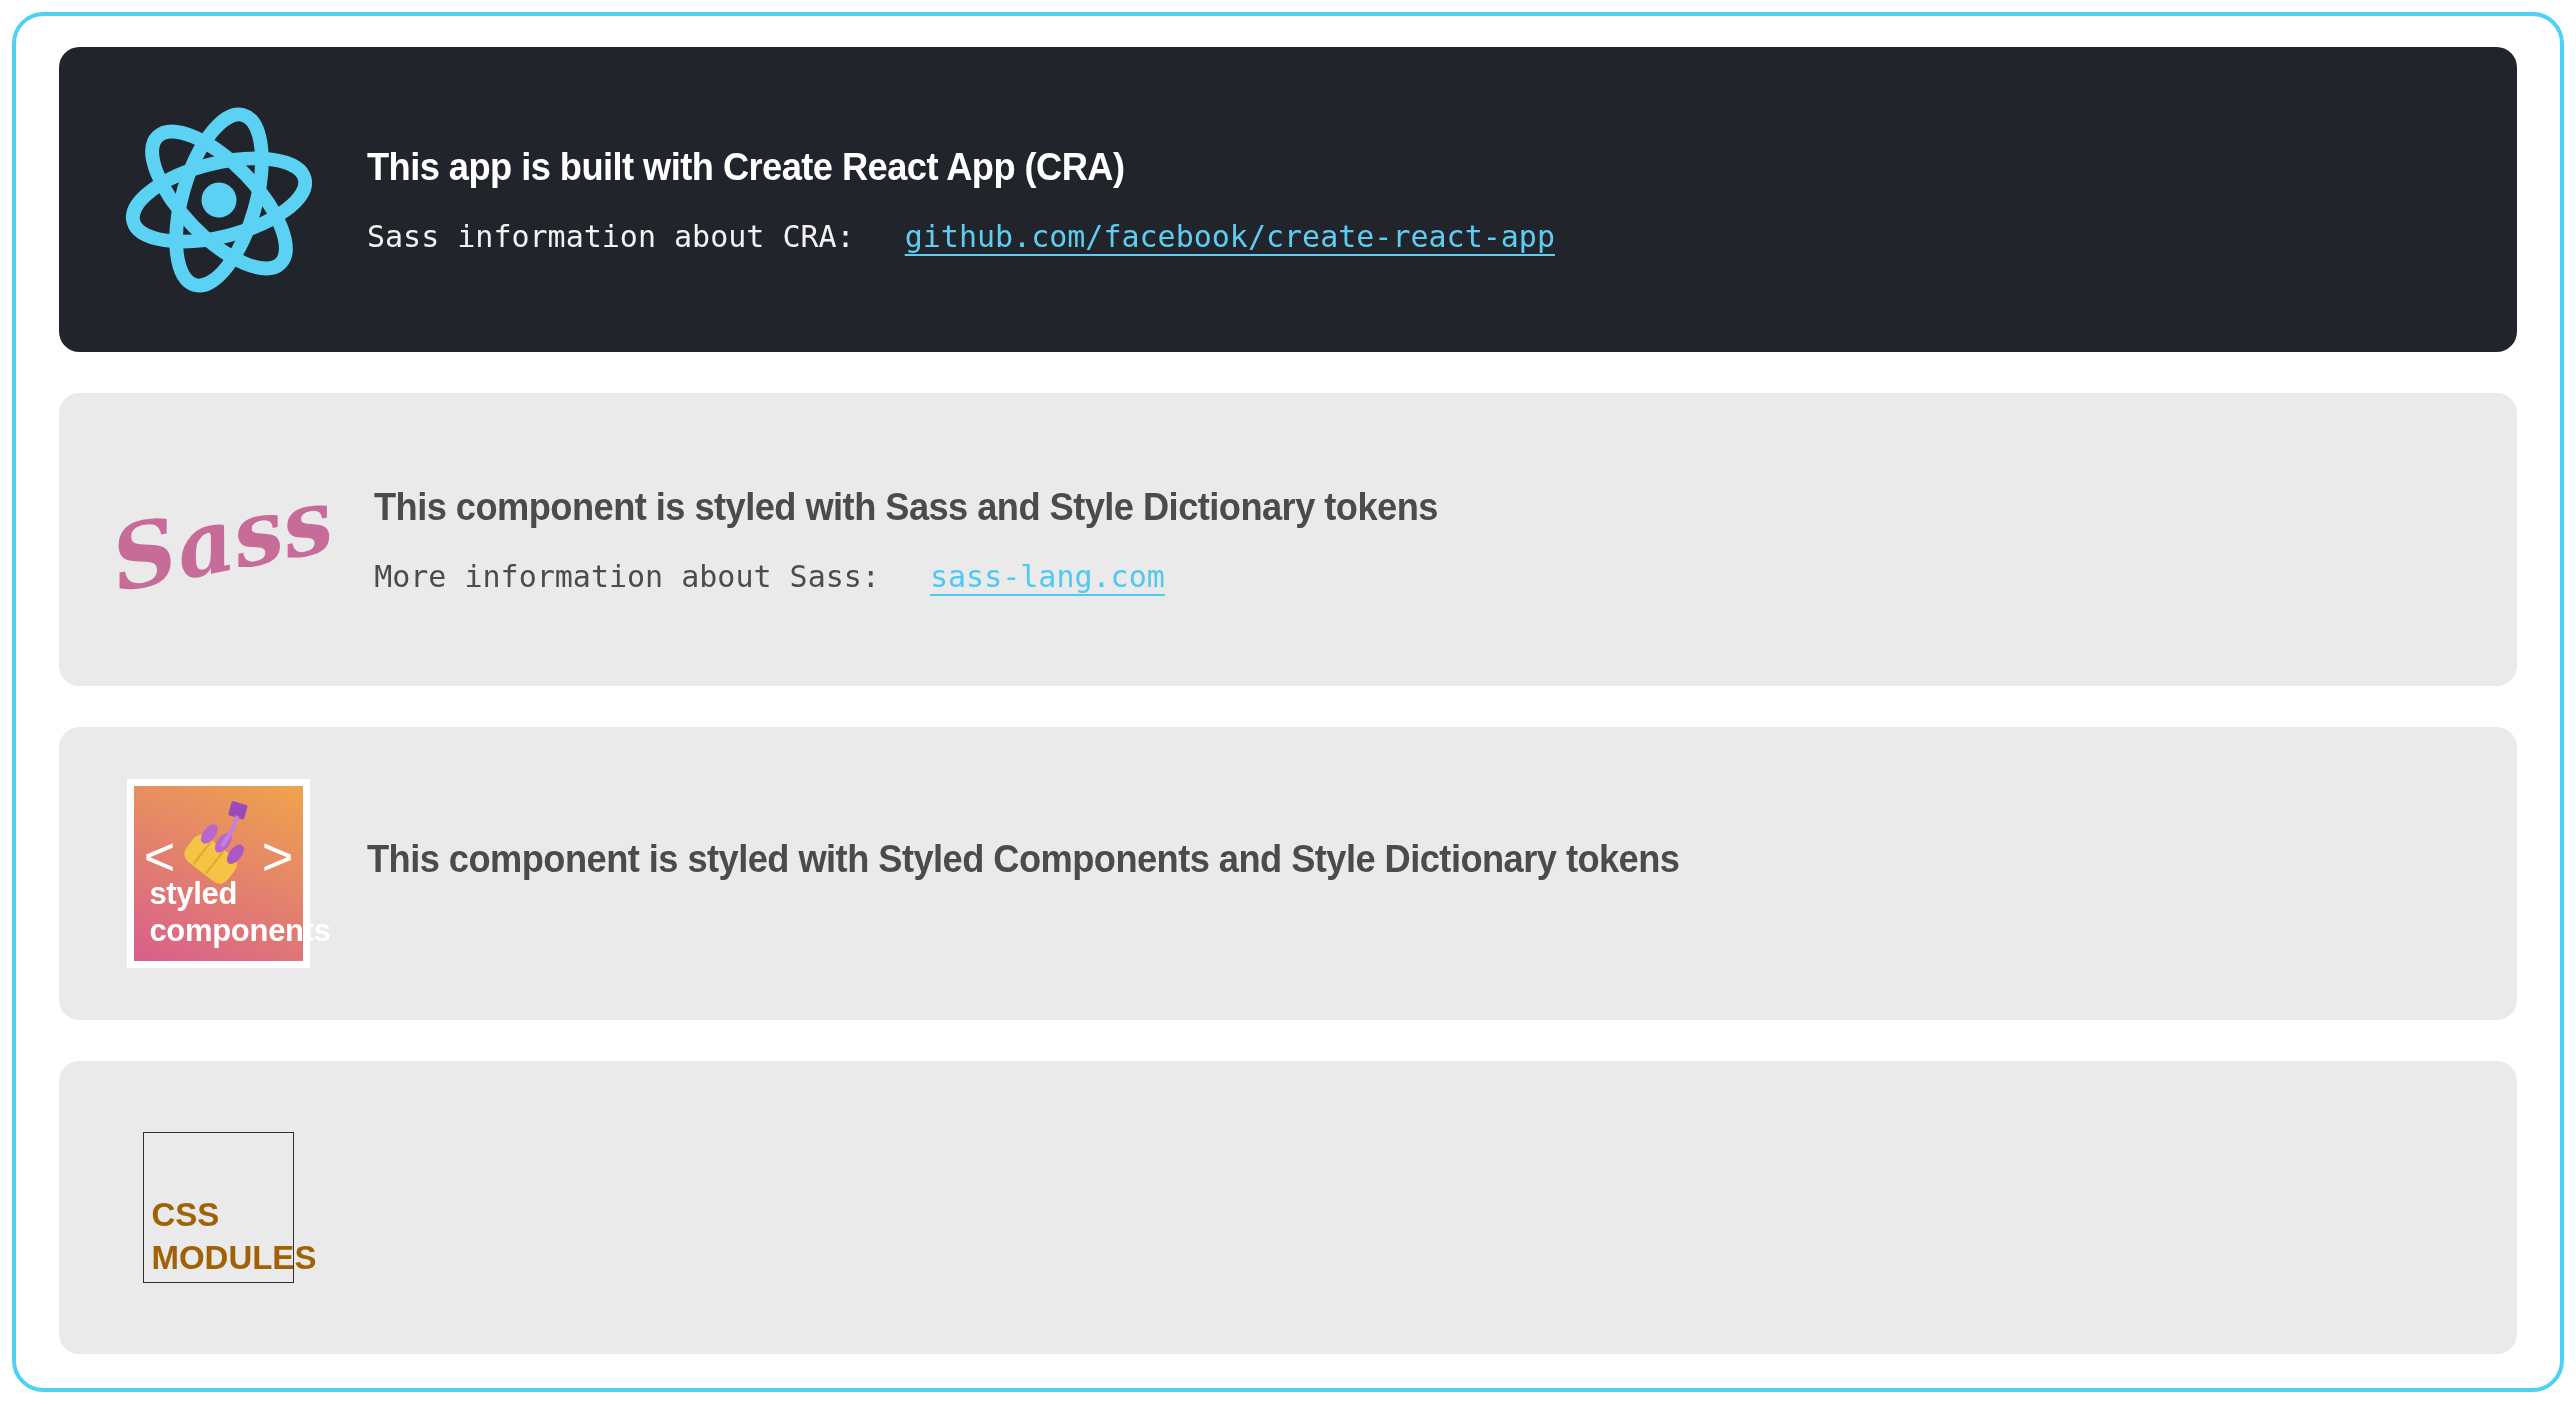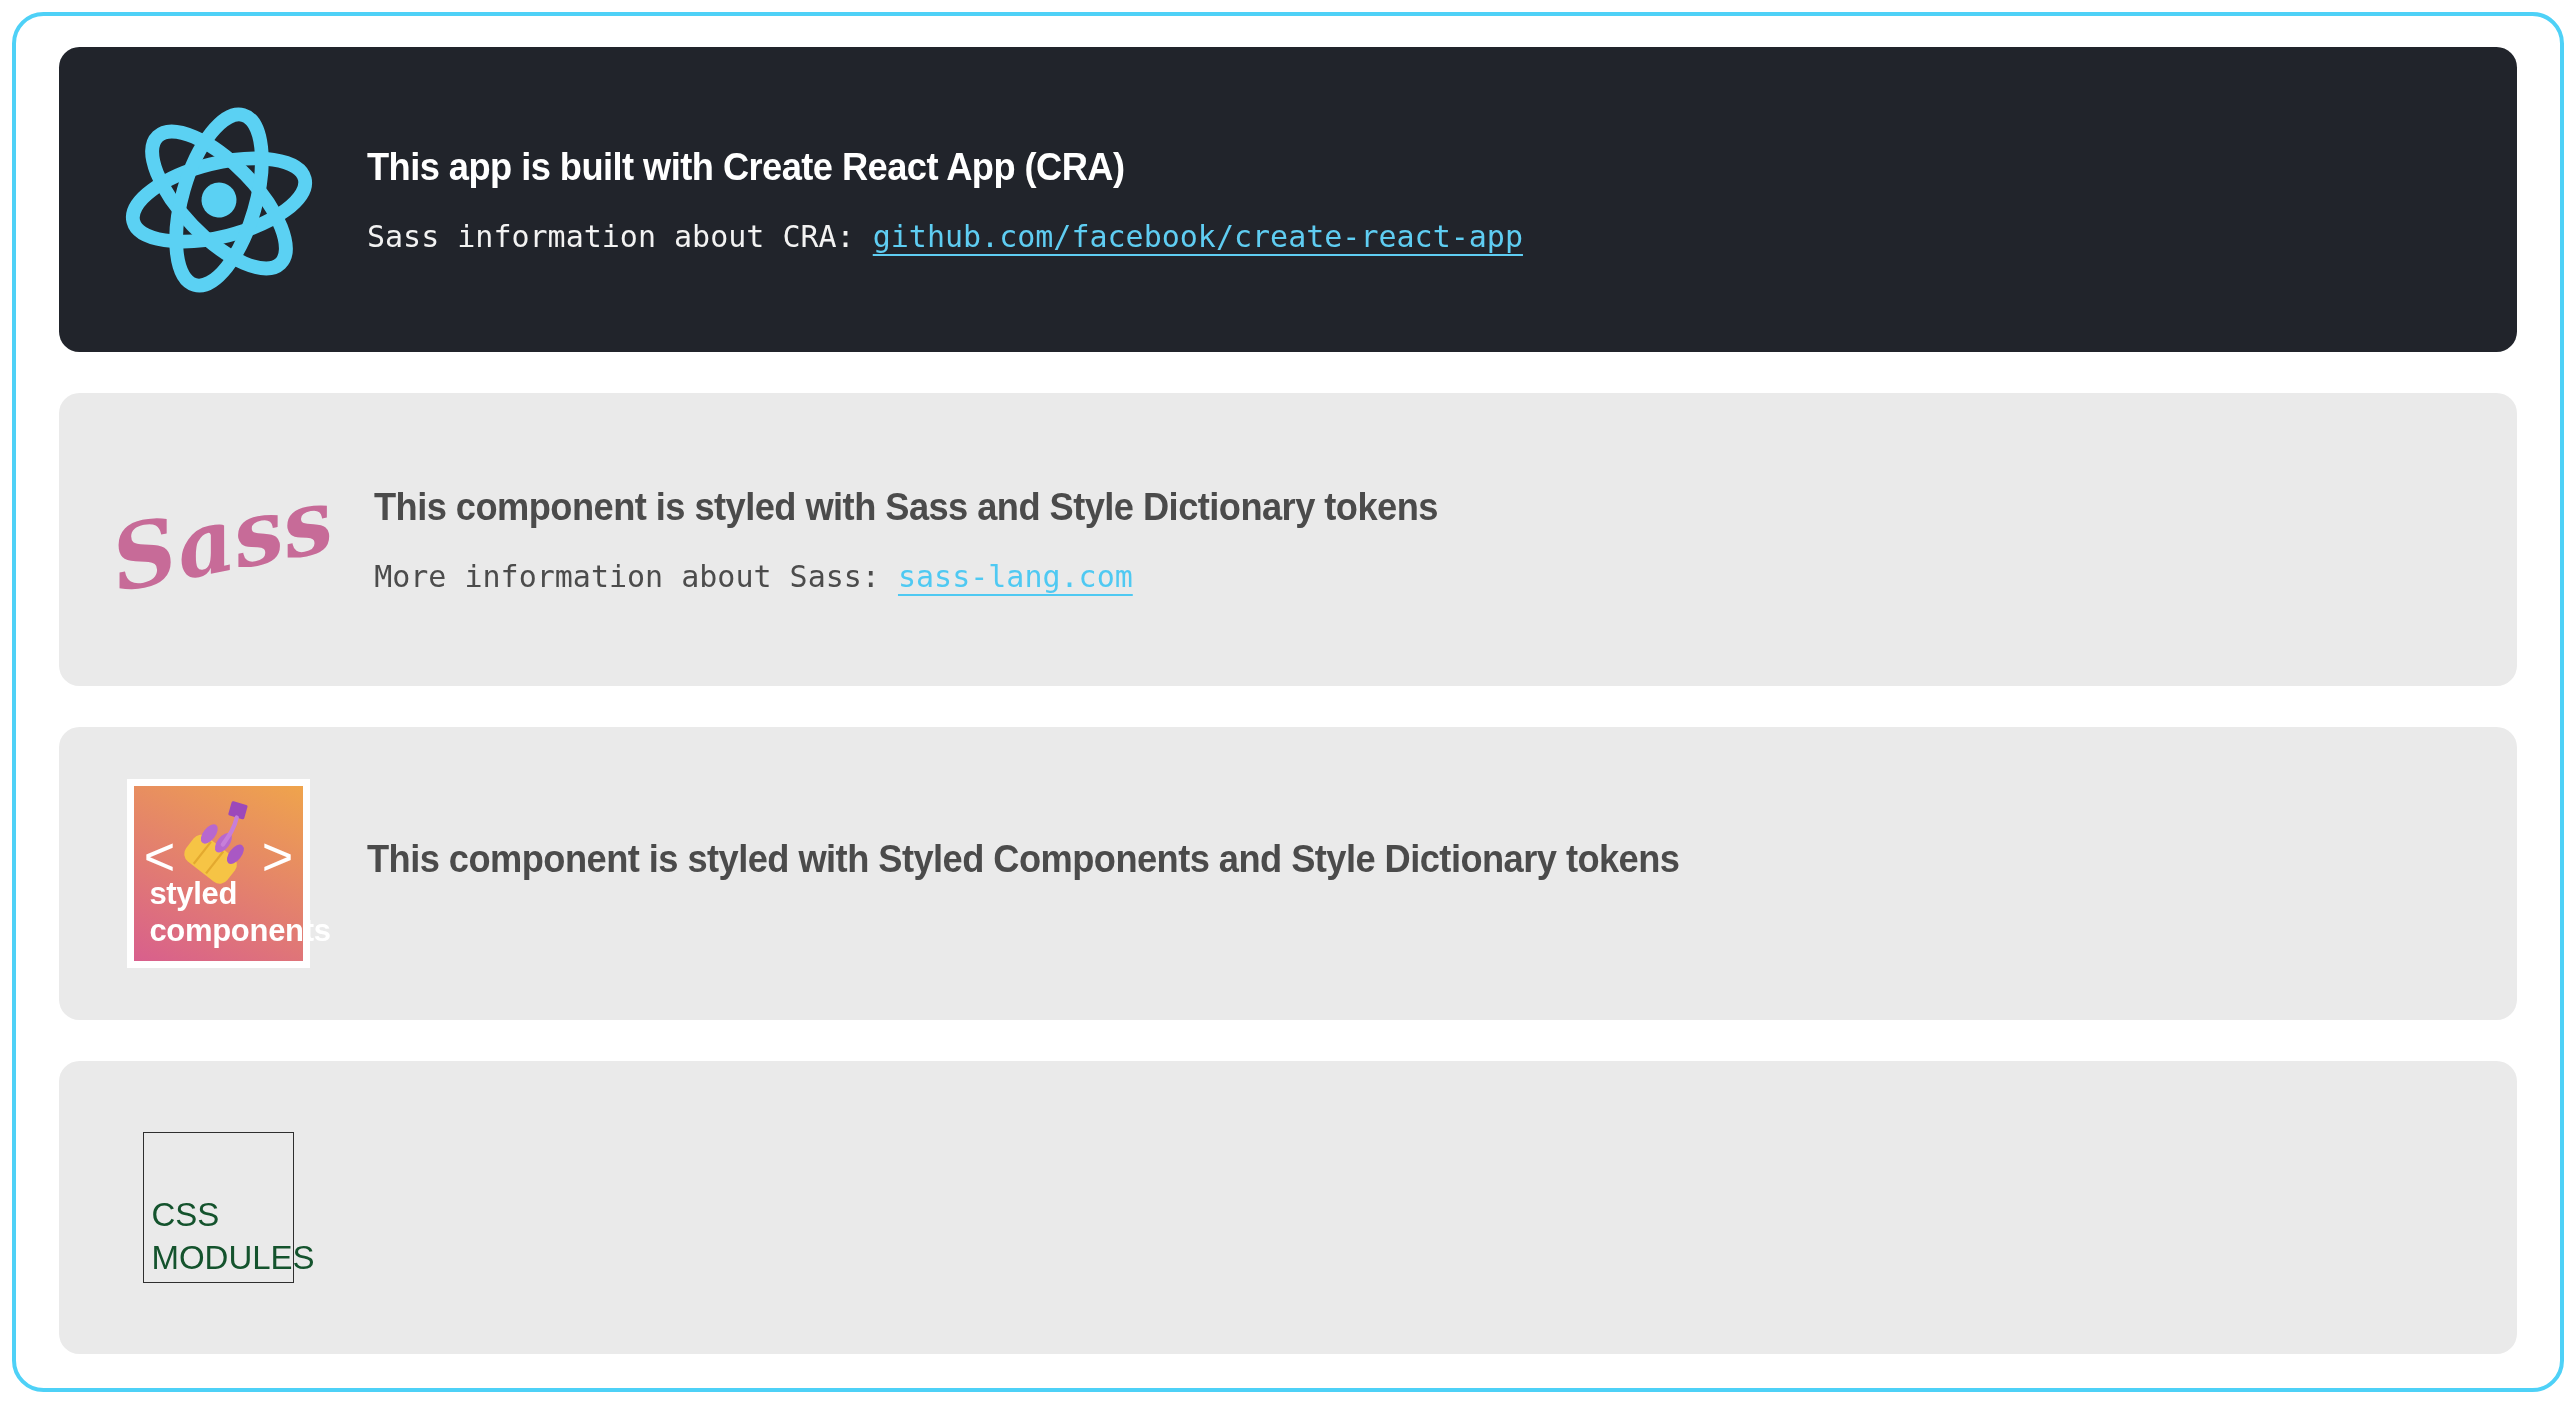--- a/index.html
+++ b/index.html
@@ -55,20 +55,21 @@
     font-size:30px;
     white-space:pre;
   }
   .dark .info{color:#f2f2f2;}
   .light .info{color:#4c4c4c;}
   a.link{
     color:var(--link-color,#4fc9f2);
     text-underline-offset:6.5px;
     text-decoration-thickness:1.9px;
     cursor:pointer;
+    margin-left:32px;
   }
   .dark a.link{color:var(--link-dark-card,#5fcdf2);}
 
   
   .react-svg{
     width:200px;height:200px;
     color:var(--react-blue,#5bd1f3);
     transform:rotate(-14deg);
   }
 
@@ -127,22 +128,23 @@
     width:151px;height:151px;
     box-sizing:border-box;
     border:1.9px solid #2f2f2f;
     position:relative;
   }
   .cm-text{
     position:absolute;
     left:7.4px;bottom:1.9px;
     font-size:33px;
     line-height:1.3;
-    color:#14532d;
+    color:#a16207;
     white-space:nowrap;
+    font-weight:bold;
   }
 </style>
 </head>
 <body>
 
 <div class="frame">
 
   <section class="card dark">
     <div class="logo-cell">
       <svg class="react-svg" viewBox="-12 -12 24 24" xmlns="http://www.w3.org/2000/svg">

